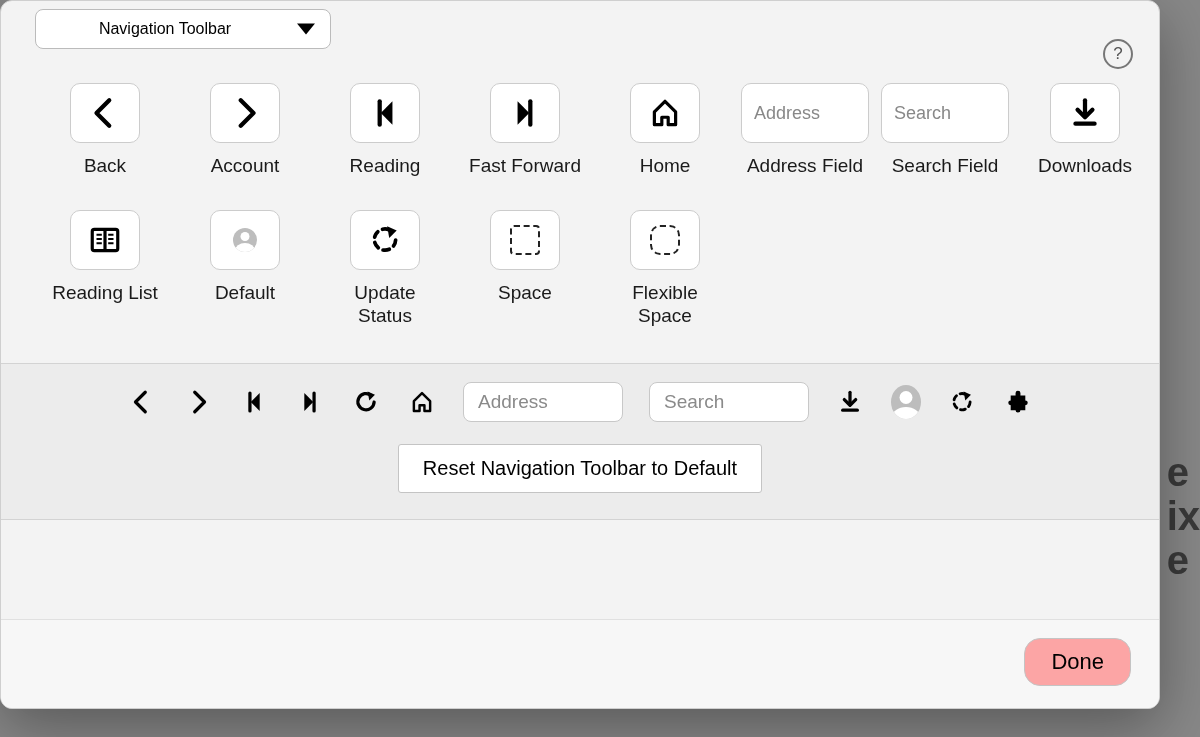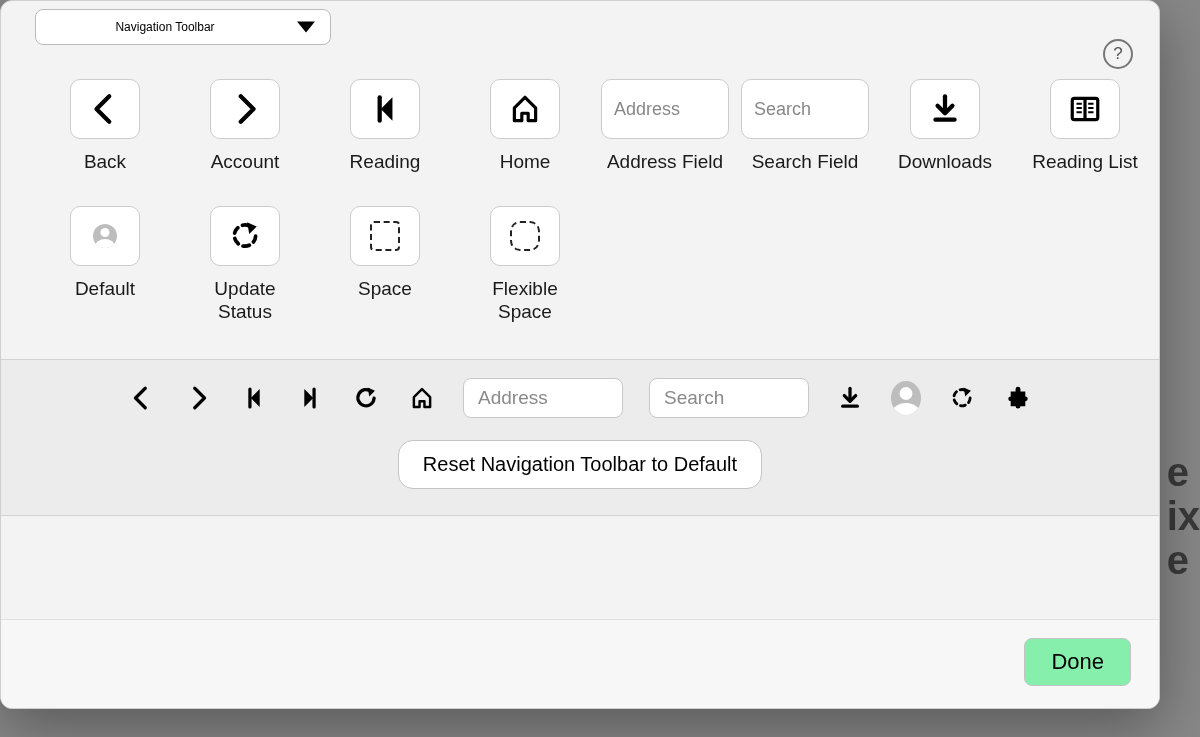--- a/index.html
+++ b/index.html
@@ -18,21 +18,21 @@
     box-shadow:0 18px 60px rgba(0,0,0,.35);
     display:flex; flex-direction:column;
     overflow:hidden;
   }
   .header { padding:30px 34px 12px 34px; background:#f3f3f3; }
   .title { font-size:30px; font-weight:700; }
   .help-btn { position:absolute; right:26px; top:38px; width:30px; height:30px; border-radius:50%; border:2px solid #777; display:flex; align-items:center; justify-content:center; font-size:17px; color:#555; background:transparent; cursor:pointer; }
   .select-row { padding:8px 34px 14px; }
   .select {
     appearance:none; -webkit-appearance:none;
-    font-size:12px; padding:10px 50px 10px 14px;
+    font-size:16px; padding:10px 50px 10px 14px;
     border:1px solid #bbb; border-radius:8px; background:#fff; min-width:296px;
     background-image: none; position:relative;
   }
   .select-wrap { position:relative; display:inline-block; }
   .select-wrap::after { content:""; position:absolute; right:16px; top:50%; width:0;height:0; border-left:9px solid transparent; border-right:9px solid transparent; border-top:11px solid #000; transform:translateY(-50%); pointer-events:none; }
 
   .palette {
     padding: 20px 20px 36px 34px;
     display:grid;
     grid-template-columns: repeat(8, 140px);
@@ -63,27 +63,27 @@
   .ticon svg { width:26px; height:26px; }
   .tfield {
     height:40px; border:1px solid #c8c8c8; border-radius:8px; background:#fff; font-size:19px; color:#8a8a8a;
     display:flex; align-items:center; padding:0 14px; cursor:grab;
   }
   .tfield.addr { width:160px; }
   .tfield.srch { width:160px; }
 
   .reset-row { }
   .reset-btn {
-    font-size:20px; padding:12px 24px; border:1px solid #c4c4c4; border-radius:15px; background:#fff; cursor:pointer;
+    font-size:20px; padding:12px 24px; border:1px solid #c4c4c4; border-radius:3px; background:#fff; cursor:pointer;
   }
 
   .footer {
     margin-top:auto; padding:18px 28px 22px; display:flex; justify-content:flex-end; background:#f7f7f7; border-top:1px solid #e0e0e0;
   }
-  .done-btn { font-size:22px; padding:10px 26px; border-radius:8px; border:1px solid #c4c4c4; background:#86efac; cursor:pointer; }
+  .done-btn { font-size:22px; padding:10px 26px; border-radius:16px; border:1px solid #c4c4c4; background:#fca5a5; cursor:pointer; }
 
   .avatar {
     width:34px; height:34px; border-radius:50%; background:#bdbdbd; position:relative; overflow:hidden;
   }
   .avatar::before { content:""; position:absolute; left:50%; top:6px; width:13px; height:13px; background:#fff; border-radius:50%; transform:translateX(-50%); }
   .avatar::after  { content:""; position:absolute; left:50%; bottom:-8px; width:28px; height:20px; background:#fff; border-radius:50% 50% 0 0; transform:translateX(-50%); }
   .avatar.small { width:24px; height:24px; }
   .avatar.small::before { width:9px; height:9px; top:4px; }
   .avatar.small::after { width:20px; height:15px; bottom:-6px; }
 </style>
@@ -180,20 +180,28 @@
           <div class="pcell">
             <svg viewBox="0 0 32 32" class="big">
               <use href="#i-skip-back"></use>
             </svg>
           </div>
           <div class="plabel">Reading</div>
         </div>
         <div class="pitem">
           <div class="pcell">
             <svg viewBox="0 0 32 32" class="big">
+              <use href="#i-skip-forward"></use>
+            </svg>
+          </div>
+          <div class="plabel">Fast Forward</div>
+        </div>
+        <div class="pitem">
+          <div class="pcell">
+            <svg viewBox="0 0 32 32" class="big">
               <use href="#i-home"></use>
             </svg>
           </div>
           <div class="plabel">Home</div>
         </div>
         <div class="pitem">
           <div class="pcell field">Address</div>
           <div class="plabel">Address Field</div>
         </div>
         <div class="pitem">

